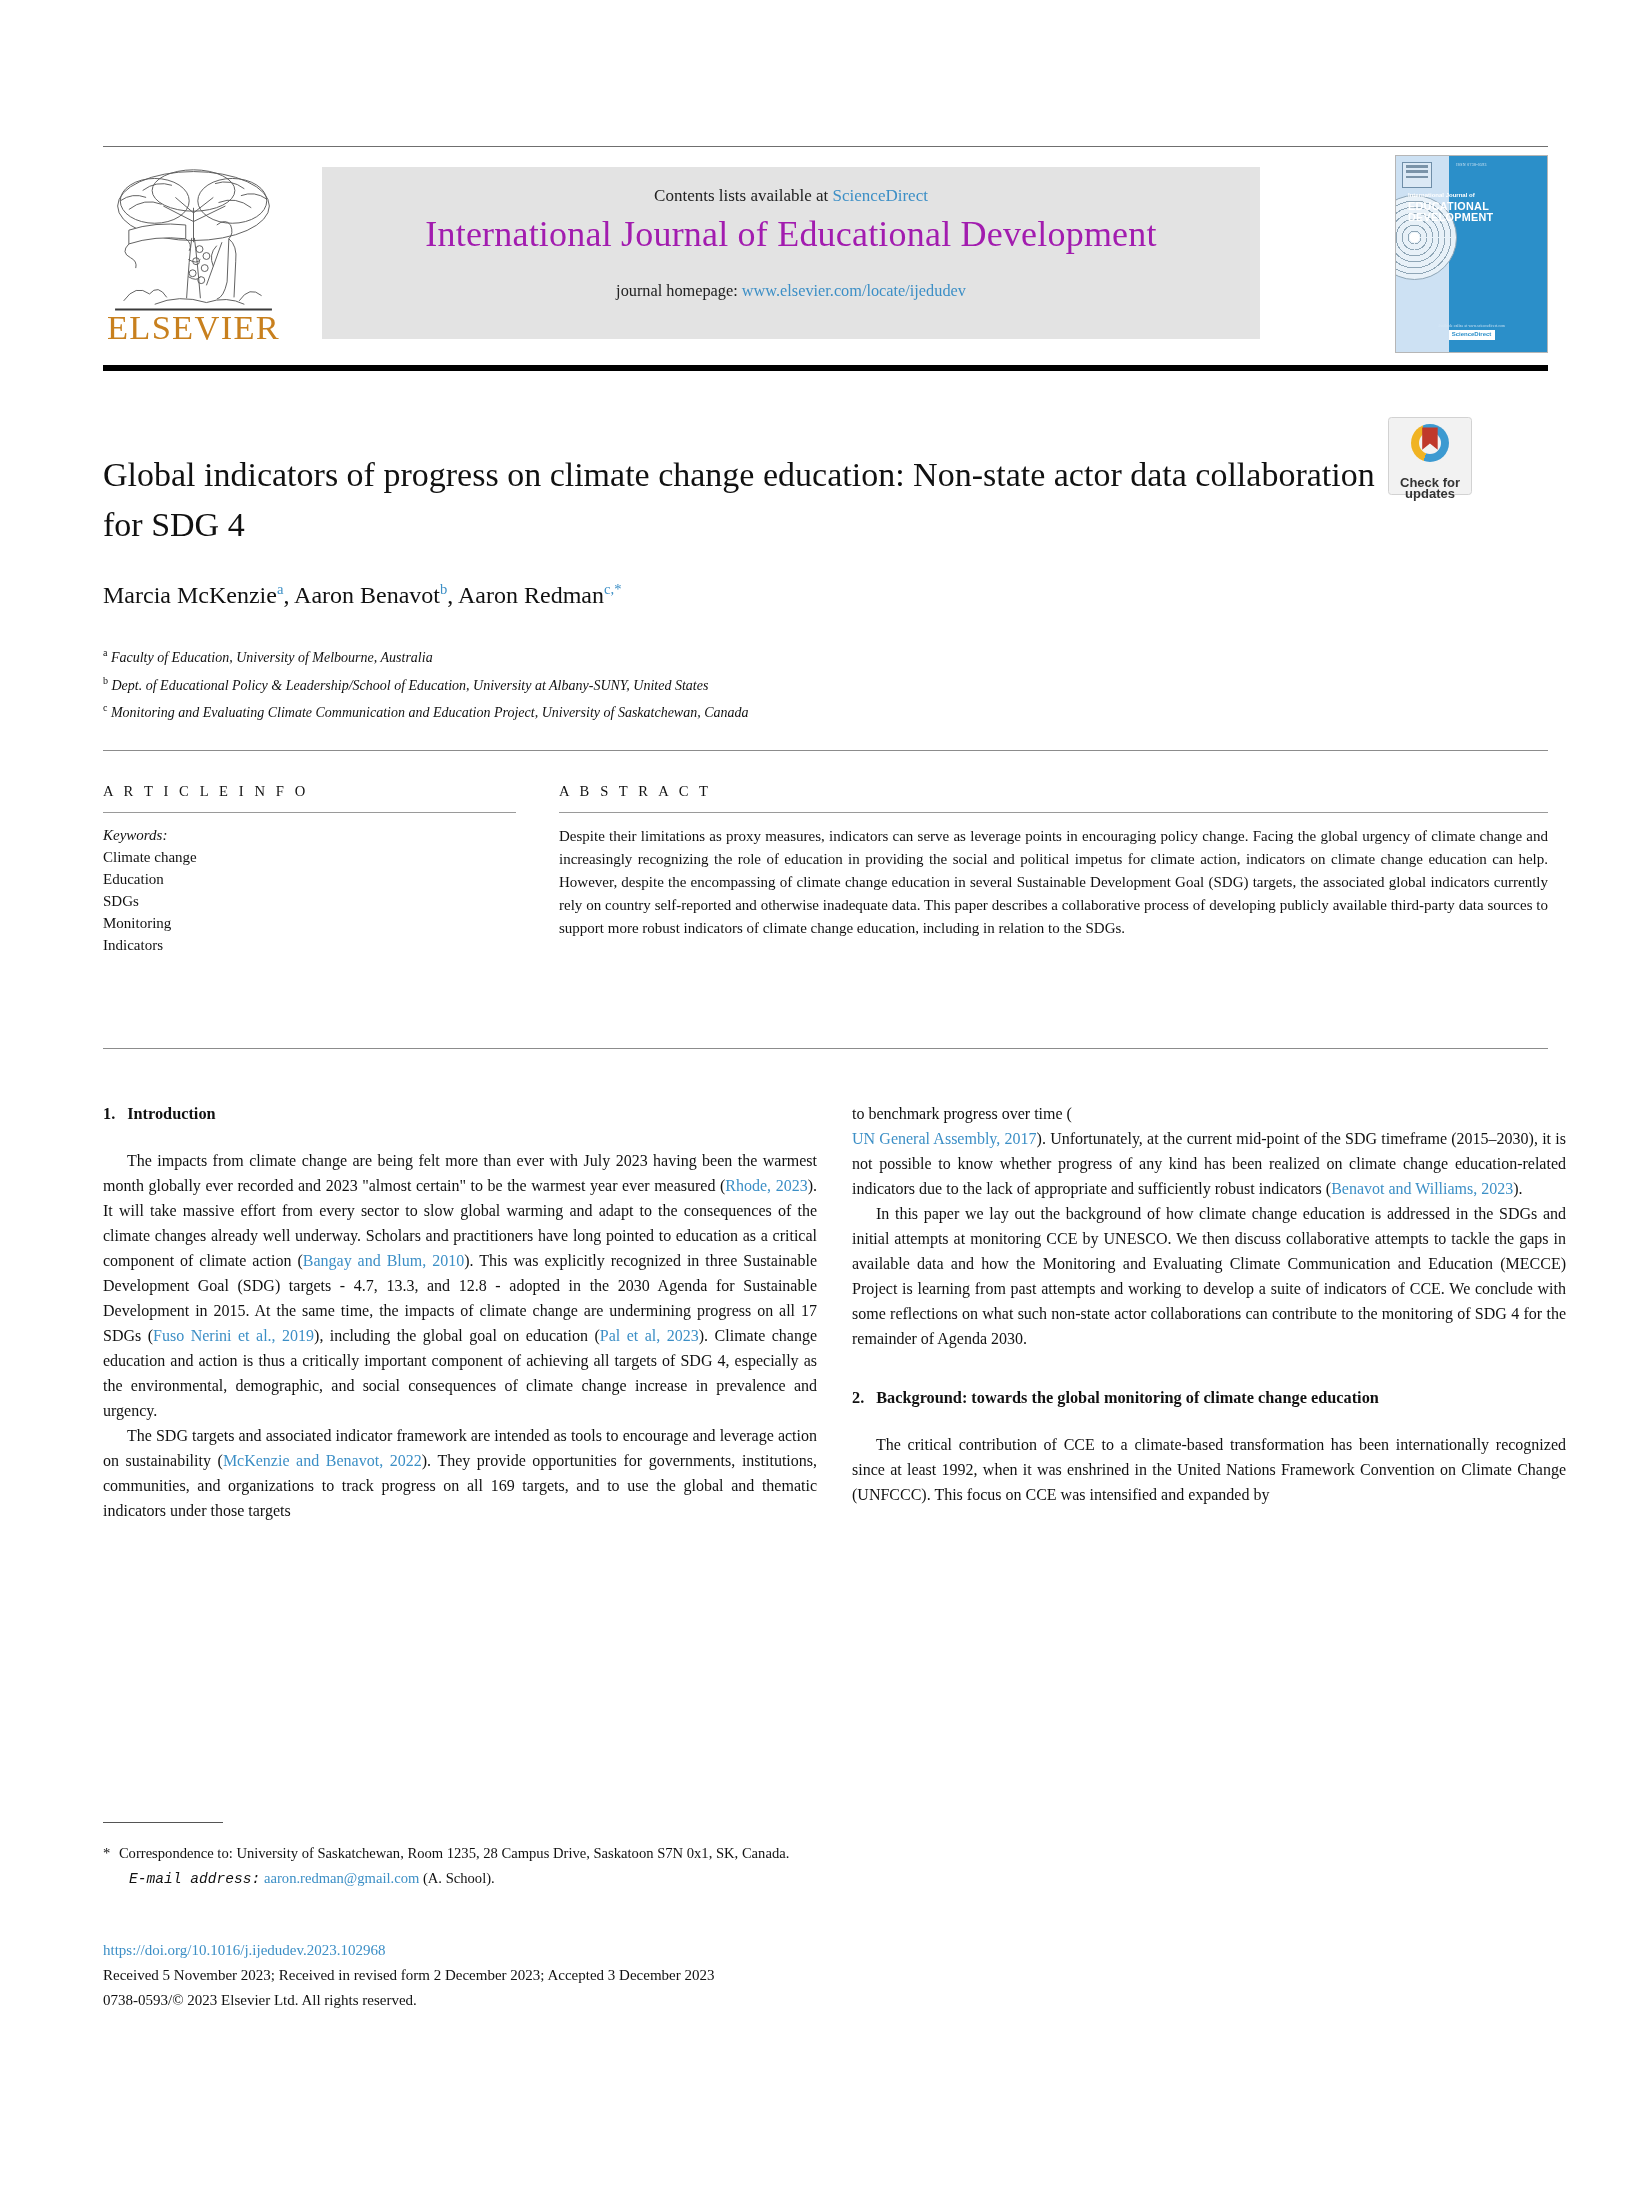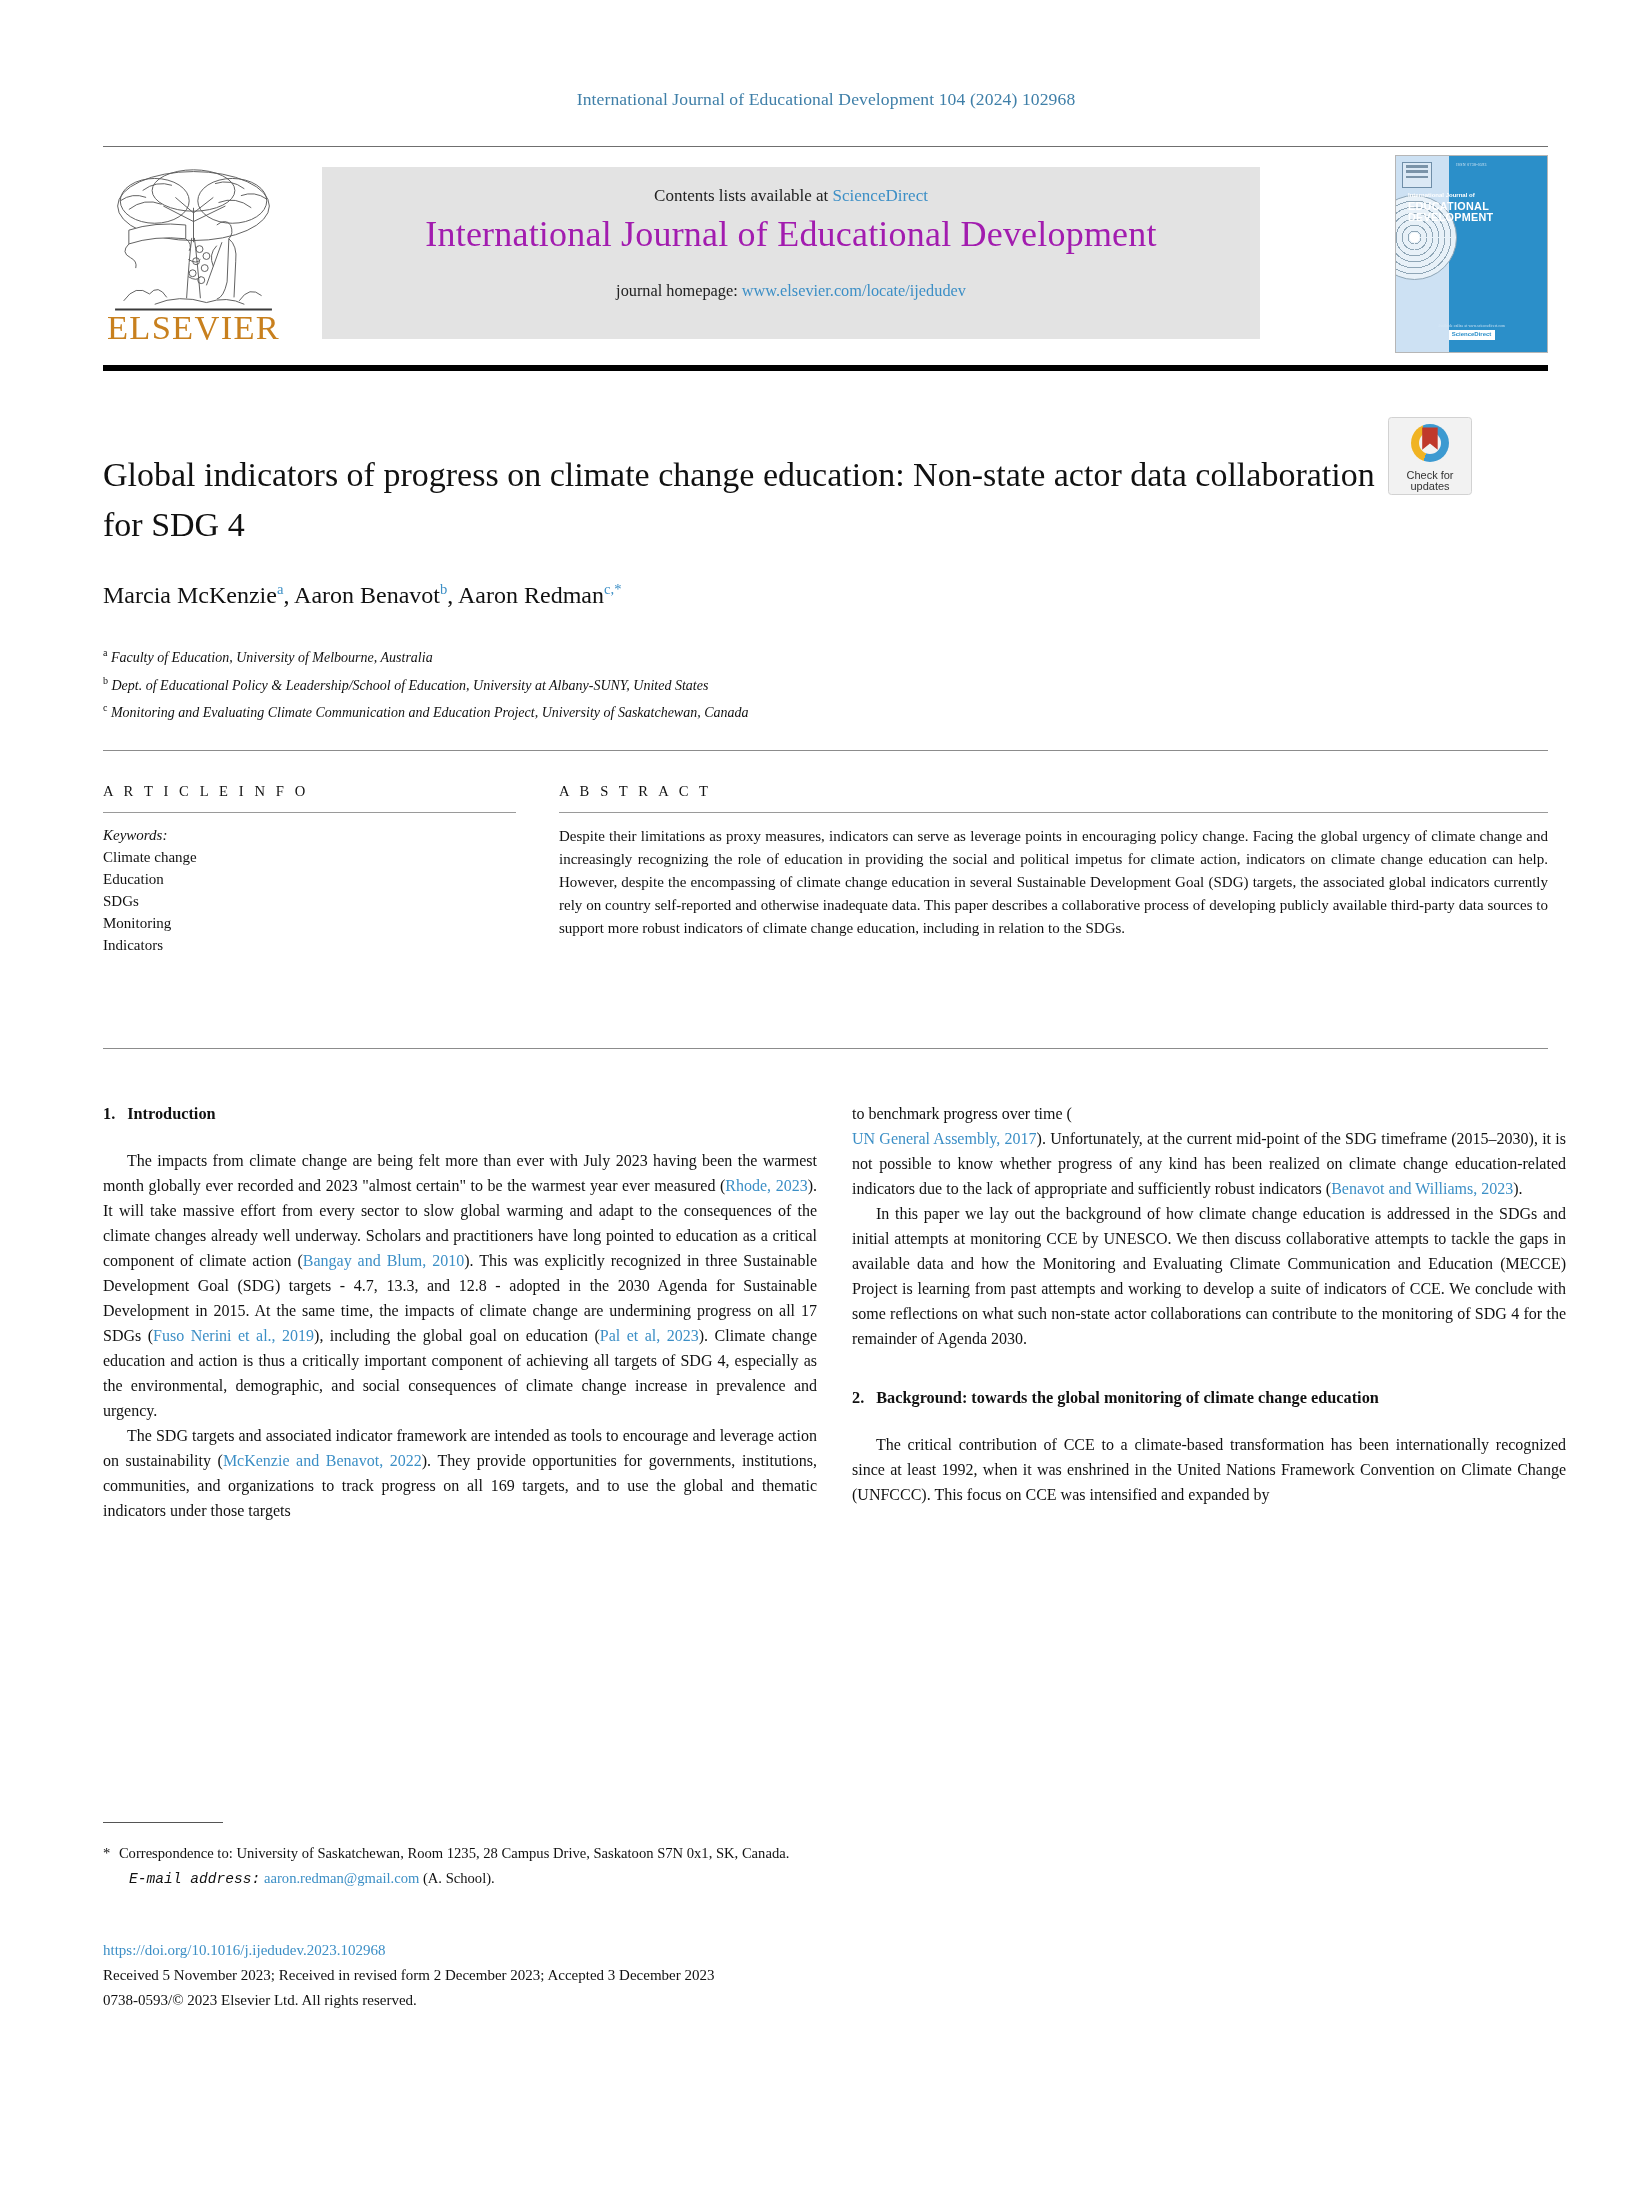--- a/index.html
+++ b/index.html
@@ -214,25 +214,26 @@
   }
   .cm-flag {
     position: absolute;
     left: 11.2px; top: 3.4px;
     width: 15.5px; height: 22.4px;
     background: #c0392b;
     clip-path: polygon(0 0, 100% 0, 100% 100%, 50% 72%, 0 100%);
     z-index: 2;
   }
   .cm-text {
-    margin-top: 8px;
+    margin-top: 15px;
     font-family: "Liberation Sans", sans-serif;
-    font-size: 11px;
+    font-size: 13px;
     line-height: 11.2px;
     color: #333;
+    font-weight: bold;
   }
 
   
   .article-title {
     position: absolute;
     left: 103px;
     top: 450px;
     width: 1273px;
     font-size: 34px;
     line-height: 50px;
@@ -385,21 +386,20 @@
     line-height: 25px;
     color: #111;
   }
   .doi-block .doi-link { color: #3c8fc6; text-decoration: none; }
 </style>
 </head>
 <body>
 
 <div class="page">
 
-  <div class="running-head">International Journal of Educational Development 104 (2024) 102968</div>
 
   <div class="masthead">
     <div class="masthead-rule-top"></div>
 
     <div class="masthead-inner">
 
       <div class="elsevier-logo">
         <svg viewBox="0 0 210 225" width="181" height="194" aria-hidden="true">
           <g stroke="#5a5a5a" fill="none" stroke-width="1.1">
 

